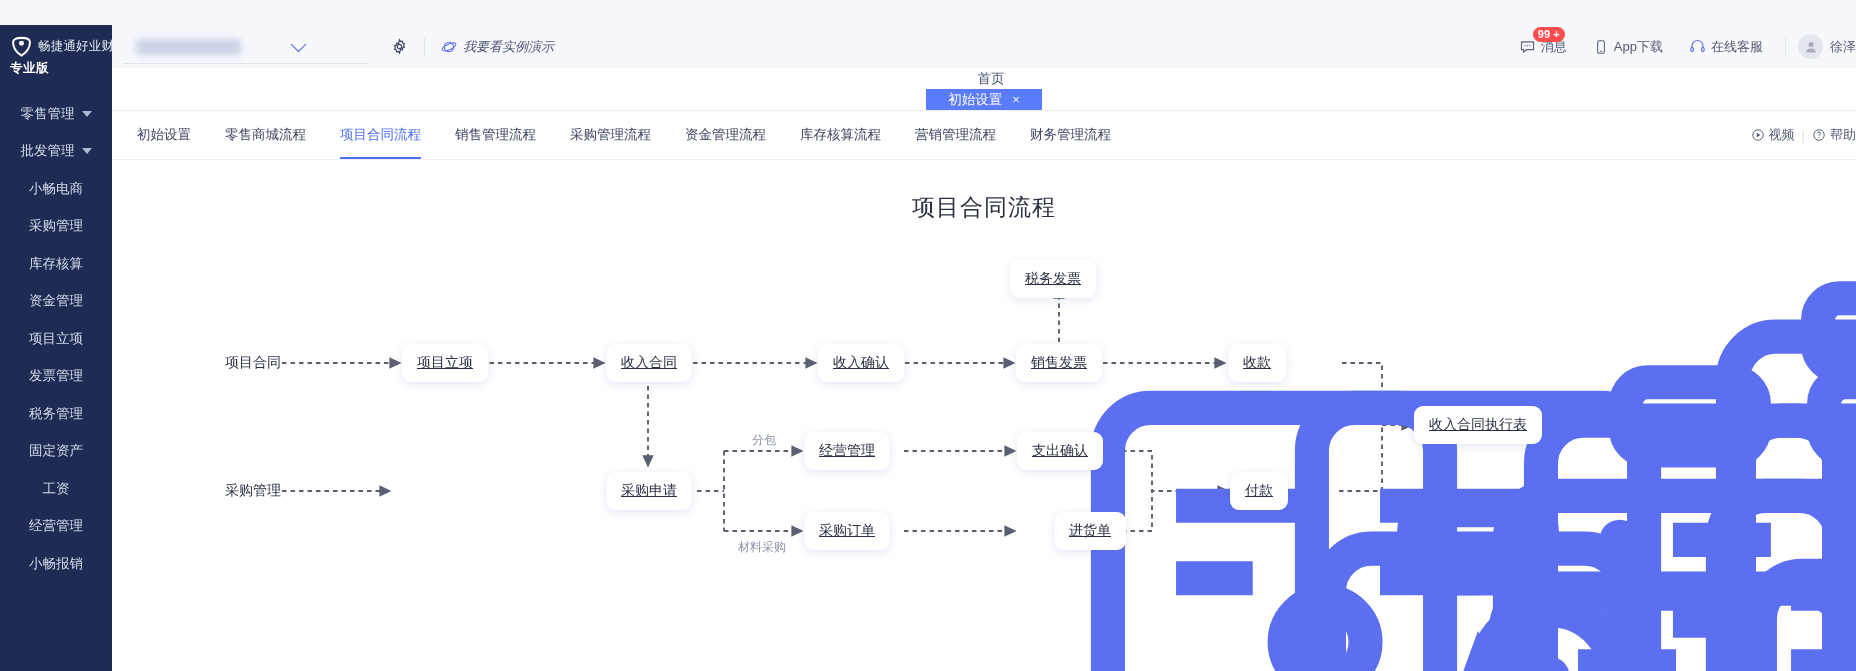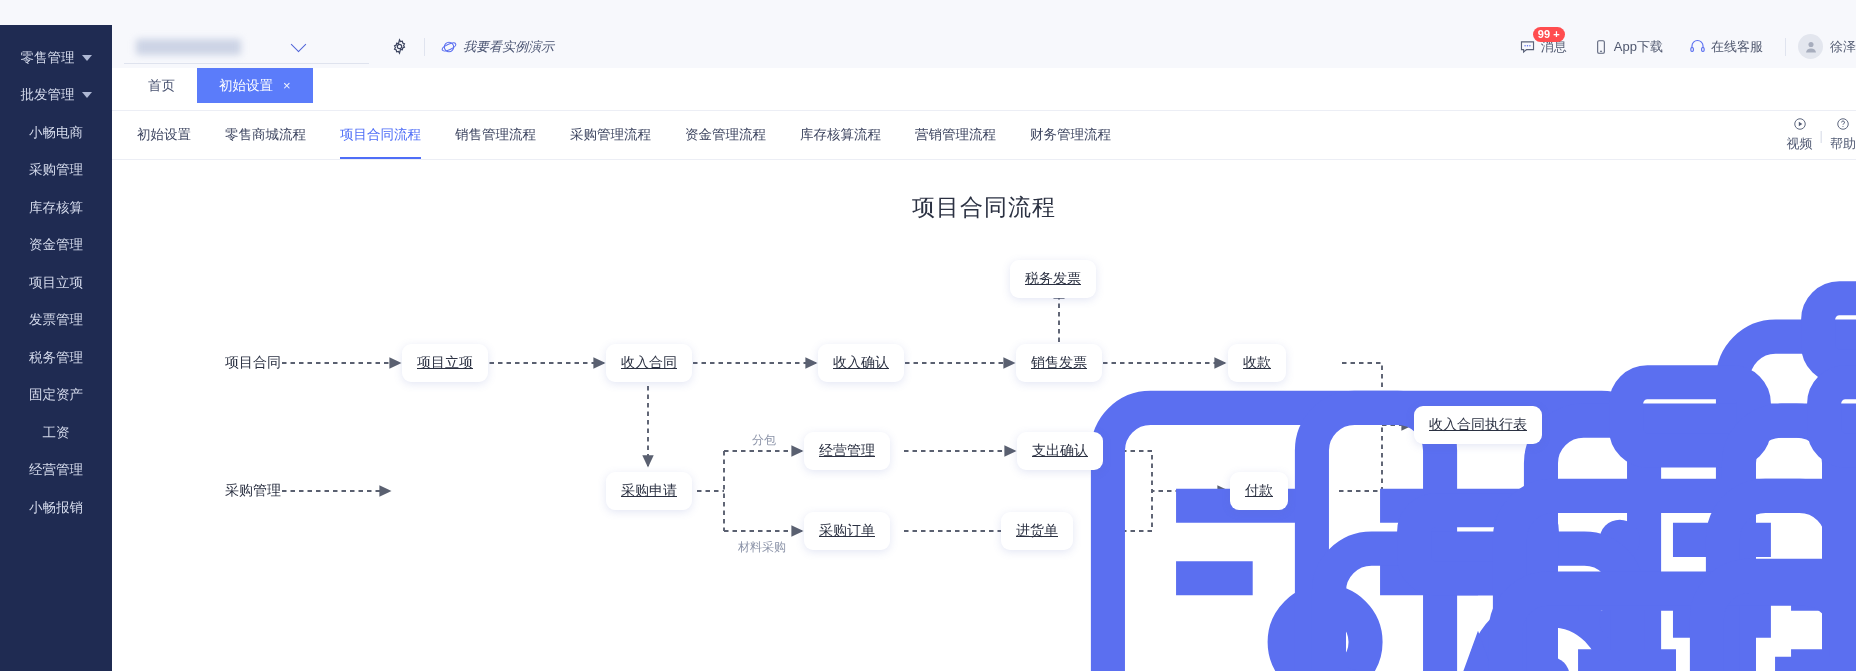--- a/index.html
+++ b/index.html
@@ -83,21 +83,21 @@
     display:flex; align-items:center; justify-content:center; flex:none;
   }
   .user-name {
     font-size:13px; color:#50586f; margin-left:7px; white-space:nowrap;
     max-width: 26px; overflow:hidden;
   }
 
   
   #tabstrip {
     position: absolute; left: 112px; top: 68px; right: 0; height: 43px;
-    background:#fff; display:flex; align-items:flex-start; border-bottom:1px solid #eceef5;
+    background:#fff; display:flex; align-items:center; border-bottom:1px solid #eceef5;flex-direction:column;
   }
   .tab {
     height: 35px; display:flex; align-items:center; justify-content:center;
     padding: 0 22px; font-size: 13.5px; color:#4a5472; cursor:pointer;
   }
   .tab.active { background:#5b7cfa; color:#fff; }
   .tab .tclose { margin-left: 10px; font-size: 13px; opacity:.92; }
 
   
   #subtabs {
@@ -111,21 +111,21 @@
   }
   .subtab:first-child { margin-left: 25px; }
   .subtab.active { color:#4f6ef7; }
   .subtab.active::after {
     content:""; position:absolute; left:0; right:0; bottom:0; height:2px; background:#4f6ef7;
   }
   .subtabs-right {
     margin-left:auto; display:flex; align-items:center; gap:0; font-size:13px; color:#535c75;
     padding-right: 0;
   }
-  .sr-item { display:flex; align-items:center; gap:4px; cursor:pointer;flex-direction:column; }
+  .sr-item { display:flex; align-items:center; gap:4px; cursor:pointer; }
   .sr-div { color:#d9dde8; margin: 0 7px; }
 
   
   #canvas {
     position:absolute; left:112px; top:160px; right:0; bottom:0; background:#fff;
     overflow:hidden;
   }
   .diagram-title {
     position:absolute; left:0; right:0; top:32px; text-align:center;
     font-size:23px; color:#2b3142; letter-spacing:1px;
@@ -146,20 +146,33 @@
   .edge-label {
     position:absolute; font-size:12px; color:#8b93a8; white-space:nowrap;
   }
 </style>
 </head>
 <body>
 
 <div id="app">
 
   <div id="sidebar">
+    <div class="logo-wrap">
+      <div class="logo-row">
+        <span class="logo-mark">
+          <svg viewBox="0 0 24 24" width="23" height="23">
+            <path d="M3.2 7.5 C3.2 4.8 6 3 12 3 C18 3 20.8 4.8 20.8 7.5 C20.8 13 17.5 18 12 21.5 C6.5 18 3.2 13 3.2 7.5 Z" fill="none" stroke="#ffffff" stroke-width="2.1" stroke-linejoin="round"></path>
+            <circle cx="12" cy="8.6" r="2.6" fill="#ffffff"></circle>
+          </svg>
+        </span>
+        <span class="logo-text">畅捷通好业财</span>
+        <span class="blur-tail"></span>
+      </div>
+      <div class="logo-pro">专业版</div>
+    </div>
     <div class="side-list">
       <div class="side-item">
         <span>零售管理</span>
         <span class="caret-down"></span>
       </div>
       <div class="side-item">
         <span>批发管理</span>
         <span class="caret-down"></span>
       </div>
       <div class="side-item">
@@ -474,21 +487,21 @@
         <svg class="nico" viewBox="0 0 24 24" fill="none" stroke="#5b6ff0" stroke-width="1.6">
           <rect x="4" y="3.6" width="16" height="17" rx="2"></rect>
           <line x1="11" y1="8.6" x2="16.6" y2="8.6"></line>
             <line x1="11" y1="12.2" x2="16.6" y2="12.2"></line>
           <line x1="11" y1="15.8" x2="16.6" y2="15.8"></line>
           <path d="M7 8.4l1.1 1.1 1.8-2M7 12l1.1 1.1 1.8-2M7 15.6l1.1 1.1 1.8-2"></path>
         </svg>
         <span>采购订单</span>
       </div>
 
-      <div class="node" style="left:889px; top:352px;">
+      <div class="node" style="left:942px; top:352px;">
         <svg class="nico" viewBox="0 0 24 24" fill="none" stroke="#5b6ff0" stroke-width="1.6">
           <rect x="4.2" y="3" width="15.6" height="18" rx="2"></rect>
           <line x1="7.4" y1="7.6" x2="15" y2="7.6"></line>
             <line x1="7.4" y1="11" x2="12.6" y2="11"></line>
           <path d="M16.6 16.6h-6.6M12.6 14.2l-2.6 2.4 2.6 2.4"></path>
         </svg>
         <span>进货单</span>
       </div>
 
       <div class="node" style="left:1118px; top:312px;">

